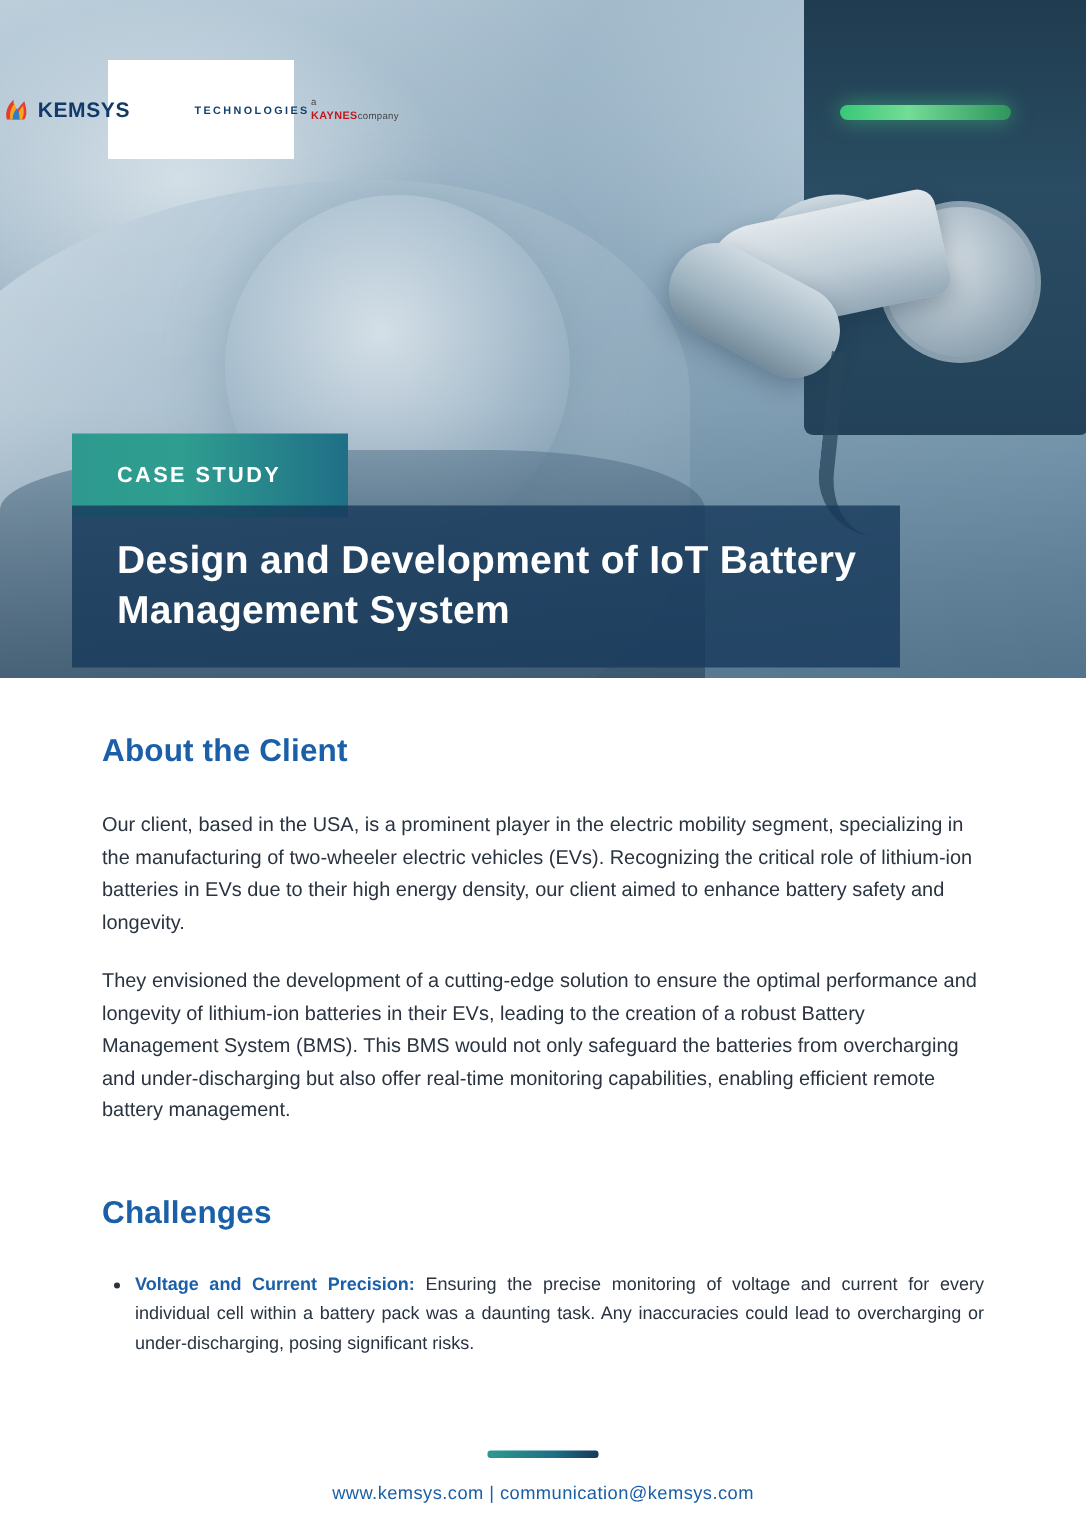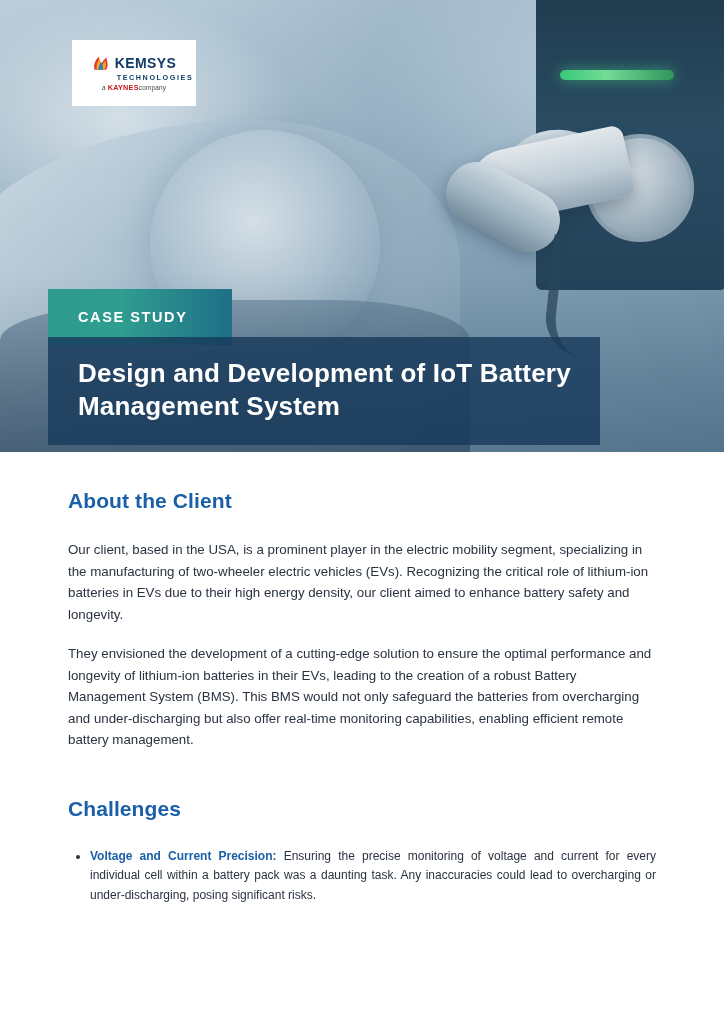--- a/index.html
+++ b/index.html
@@ -117,21 +117,21 @@
     position: absolute; inset: 0;
     background: linear-gradient(180deg, rgba(30,60,85,0.05) 0%, rgba(30,60,85,0.10) 60%, rgba(25,52,76,0.32) 100%);
   }
 
   
   .logo-card {
     position: absolute;
     left: 72px; top: 40px;
     width: 124px; height: 66px;
     background: #ffffff;
-    display: flex; flex-direction: column;
+    display: flex; flex-direction: row;
     align-items: center; justify-content: center;
     gap: 1px;
   }
   .logo-top { display: flex; align-items: center; gap: 4px; }
   .logo-mark { width: 19px; height: 17px; flex: none; }
   .logo-word {
     font-size: 14px; font-weight: bold; letter-spacing: .4px;
     color: #123a68;
   }
   .logo-sub {
@@ -270,14 +270,18 @@
     <h2 class="section">About the Client</h2>
     <p class="para">Our client, based in the USA, is a prominent player in the electric mobility segment, specializing in the manufacturing of two-wheeler electric vehicles (EVs). Recognizing the critical role of lithium-ion batteries in EVs due to their high energy density, our client aimed to enhance battery safety and longevity.</p>
     <p class="para">They envisioned the development of a cutting-edge solution to ensure the optimal performance and longevity of lithium-ion batteries in their EVs, leading to the creation of a robust Battery Management System (BMS). This BMS would not only safeguard the batteries from overcharging and under-discharging but also offer real-time monitoring capabilities, enabling efficient remote battery management.</p>
 
     <h2 class="section second">Challenges</h2>
     <ul class="bullets">
       <li><span class="lead-in">Voltage and Current Precision:</span><span> Ensuring the precise monitoring of voltage and current for every individual cell within a battery pack was a daunting task. Any inaccuracies could lead to overcharging or under-discharging, posing significant risks.</span></li>
     </ul>
   </div>
 
+  <div class="footer">
+    <div class="footer-rule"></div>
+    <div class="footer-text">www.kemsys.com | communication@kemsys.com</div>
+  </div>
 
 </div>
 
 </body></html>

